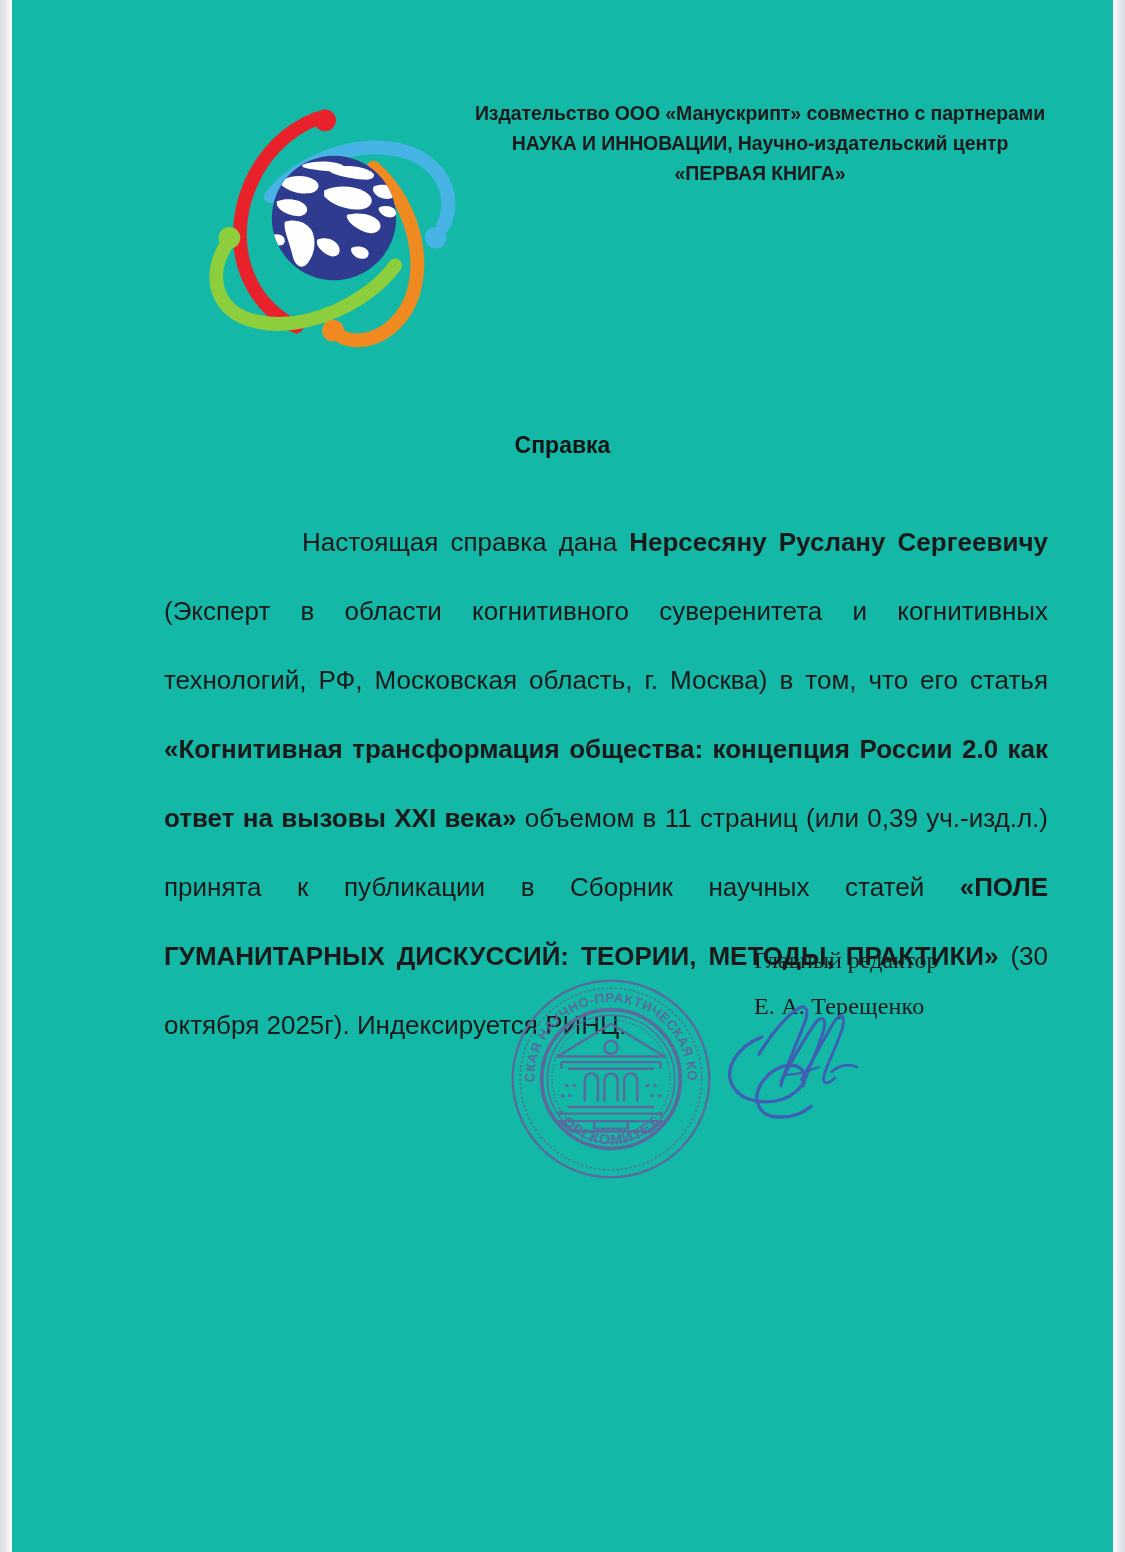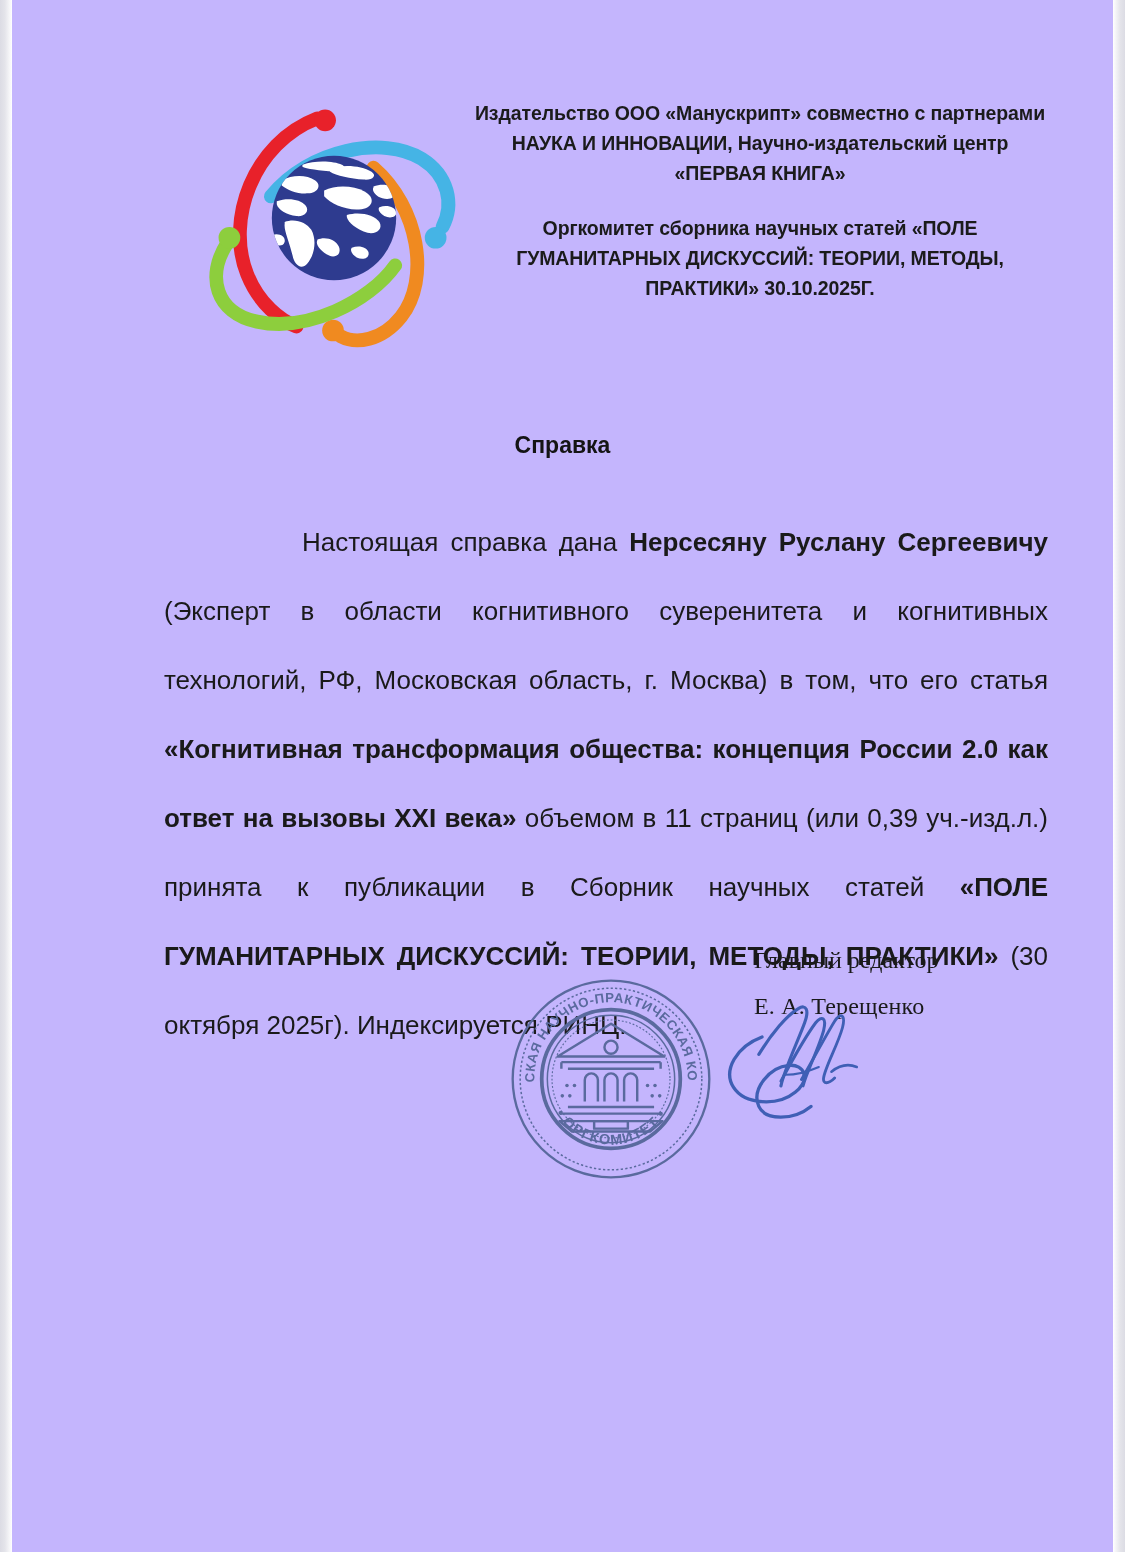--- a/index.html
+++ b/index.html
@@ -13,21 +13,21 @@
     height: 1552px;
     font-family: "Liberation Sans", "DejaVu Sans", sans-serif;
     -webkit-font-smoothing: antialiased;
   }
 
   
   #page {
     position: relative;
     width: 1125px;
     height: 1552px;
-    background: #c4b5fd;
+    background: #14b8a6;
     overflow: hidden;
     box-sizing: border-box;
   }
   
   .gutter {
     position: absolute;
     top: 0;
     bottom: 0;
     width: 12px;
     pointer-events: none;
@@ -175,21 +175,20 @@
           <path d="M168 178 C 176 175, 184 178, 185 183 C 186 189, 179 191, 173 188 C 168 185, 166 180, 168 178 Z"></path>
           <path d="M118 94 C 131 89, 150 90, 158 94 C 164 97, 159 101, 150 101 C 136 100, 121 98, 118 96 Z"></path>
           <path d="M196 137 C 204 134, 212 137, 213 142 C 214 147, 207 149, 201 146 C 196 143, 194 139, 196 137 Z"></path>
           <path d="M88 165 C 95 163, 101 167, 100 172 C 99 177, 92 177, 88 173 C 85 170, 85 166, 88 165 Z"></path>
         </g>
       </svg>
     </div>
 
     <div class="header-text">
       <div class="header-block first">Издательство ООО «Манускрипт» совместно с партнерами НАУКА И ИННОВАЦИИ, Научно-издательский центр «ПЕРВАЯ КНИГА»</div>
-      <div class="header-block second">Оргкомитет сборника научных статей «ПОЛЕ ГУМАНИТАРНЫХ ДИСКУССИЙ: ТЕОРИИ, МЕТОДЫ, ПРАКТИКИ» 30.10.2025Г.</div>
     </div>
   </div>
 
   <div class="doc-title">Справка</div>
 
   <div class="body-copy">
     <span>Настоящая справка дана </span><b>Нерсесяну Руслану Сергеевичу</b><span> (Эксперт в области когнитивного суверенитета и когнитивных технологий, РФ, Московская область, г. Москва) в том, что его статья </span><b>«Когнитивная трансформация общества: концепция России 2.0 как ответ на вызовы XXI века»</b><span> объемом в 11 страниц (или 0,39 уч.-изд.л.) принята к публикации в Сборник научных статей </span><b>«ПОЛЕ ГУМАНИТАРНЫХ ДИСКУССИЙ: ТЕОРИИ, МЕТОДЫ, ПРАКТИКИ»</b><span> (30 октября 2025г). Индексируется РИНЦ.</span>
   </div>
 
   <div class="sign-block">

